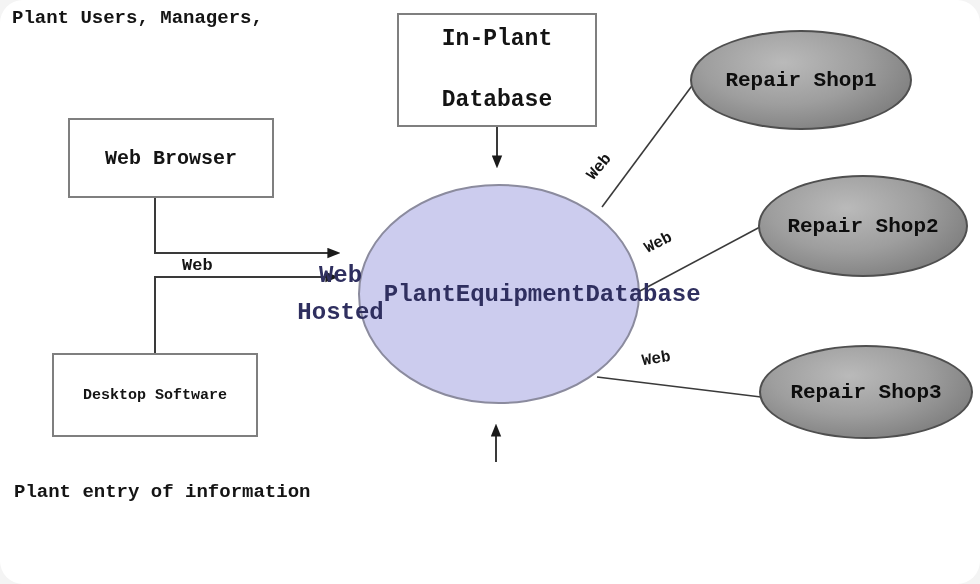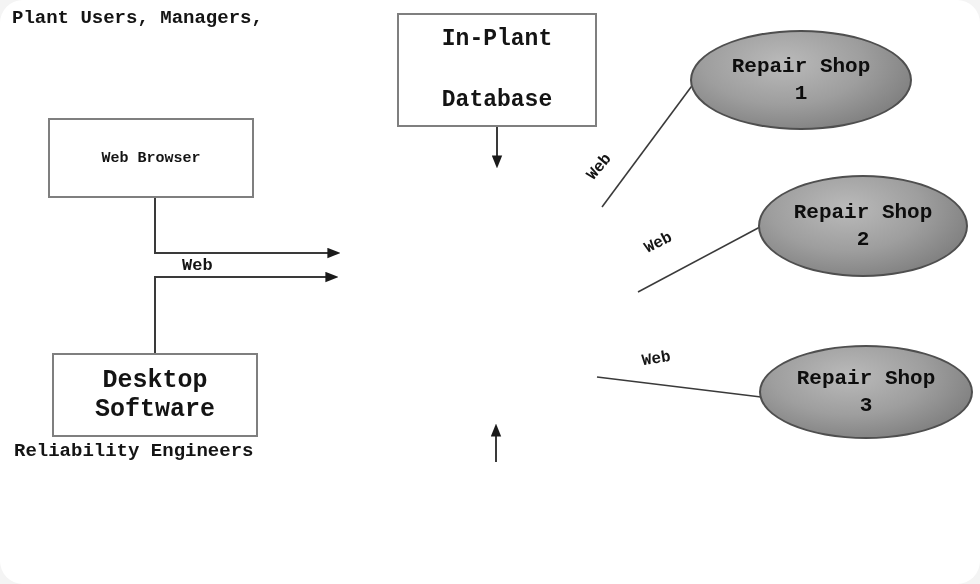--- a/index.html
+++ b/index.html
@@ -19,27 +19,27 @@
   .annot{position:absolute; white-space:nowrap;}
   .annot-topleft{left:12px; top:5px; font-size:19px; line-height:26px;}
   .annot-bottomleft1{left:14px; top:440px; font-size:19px;}
   .annot-bottomleft2{left:14px; top:481px; font-size:19px;}
   .node-box{
     position:absolute; border:2px solid var(--box-border); background:var(--background);
     display:flex; flex-direction:column; align-items:center; justify-content:center;
     text-align:center;
     gap:28px;
   }
-  .box-browser{left:48px; top:118px; width:202px; height:76px; font-size:15px;}
-  .box-desktop{left:52px; top:353px; width:202px; height:80px; font-size:25px;}
+  .box-browser{left:68px; top:118px; width:202px; height:76px; font-size:20px;}
+  .box-desktop{left:52px; top:353px; width:202px; height:80px; font-size:15px;}
   .box-inplant{left:397px; top:13px; width:196px; height:110px; font-size:23px; line-height:33px;}
   .box-subcontractor{left:333px; top:464px; width:321px; height:105px; font-size:24px; line-height:34px;}
   .ellipse{
     position:absolute; border-radius:50%;
-    display:flex; flex-direction:column; align-items:center; justify-content:center;
+    display:flex; flex-direction:row; align-items:center; justify-content:center;
     text-align:center;
   }
   .db-ellipse{
     left:358px; top:184px; width:278px; height:216px;
     background:var(--database-fill); border:2px solid var(--database-border);
     color:var(--database-text); font-size:24px; line-height:37px;
   }
   .shop{
     background:radial-gradient(ellipse at 42% 32%, #bababa 0%, var(--repair-shop-fill) 45%, #6c6c6c 100%);
     border:2px solid var(--repair-shop-border);
@@ -79,28 +79,34 @@
   </div>
 
   <div class="node-box box-browser">
     <span>Web Browser</span>
   </div>
 
   <div class="node-box box-desktop">
     <span>Desktop Software</span>
   </div>
 
-  <div class="annot annot-bottomleft1">Reliability Engineers</div>
+  <div class="annot annot-bottomleft2">Plant entry of information</div>
 
   <div class="node-box box-inplant">
     <span>In-Plant</span>
     <span>Database</span>
   </div>
 
 
+  <div class="ellipse db-ellipse">
+    <span>Web Hosted</span>
+    <span>Plant</span>
+    <span>Equipment</span>
+    <span>Database</span>
+  </div>
 
   <div class="ellipse shop shop1">
     <span>Repair Shop</span>
     <span>1</span>
   </div>
 
   <div class="ellipse shop shop2">
     <span>Repair Shop</span>
     <span>2</span>
   </div>

